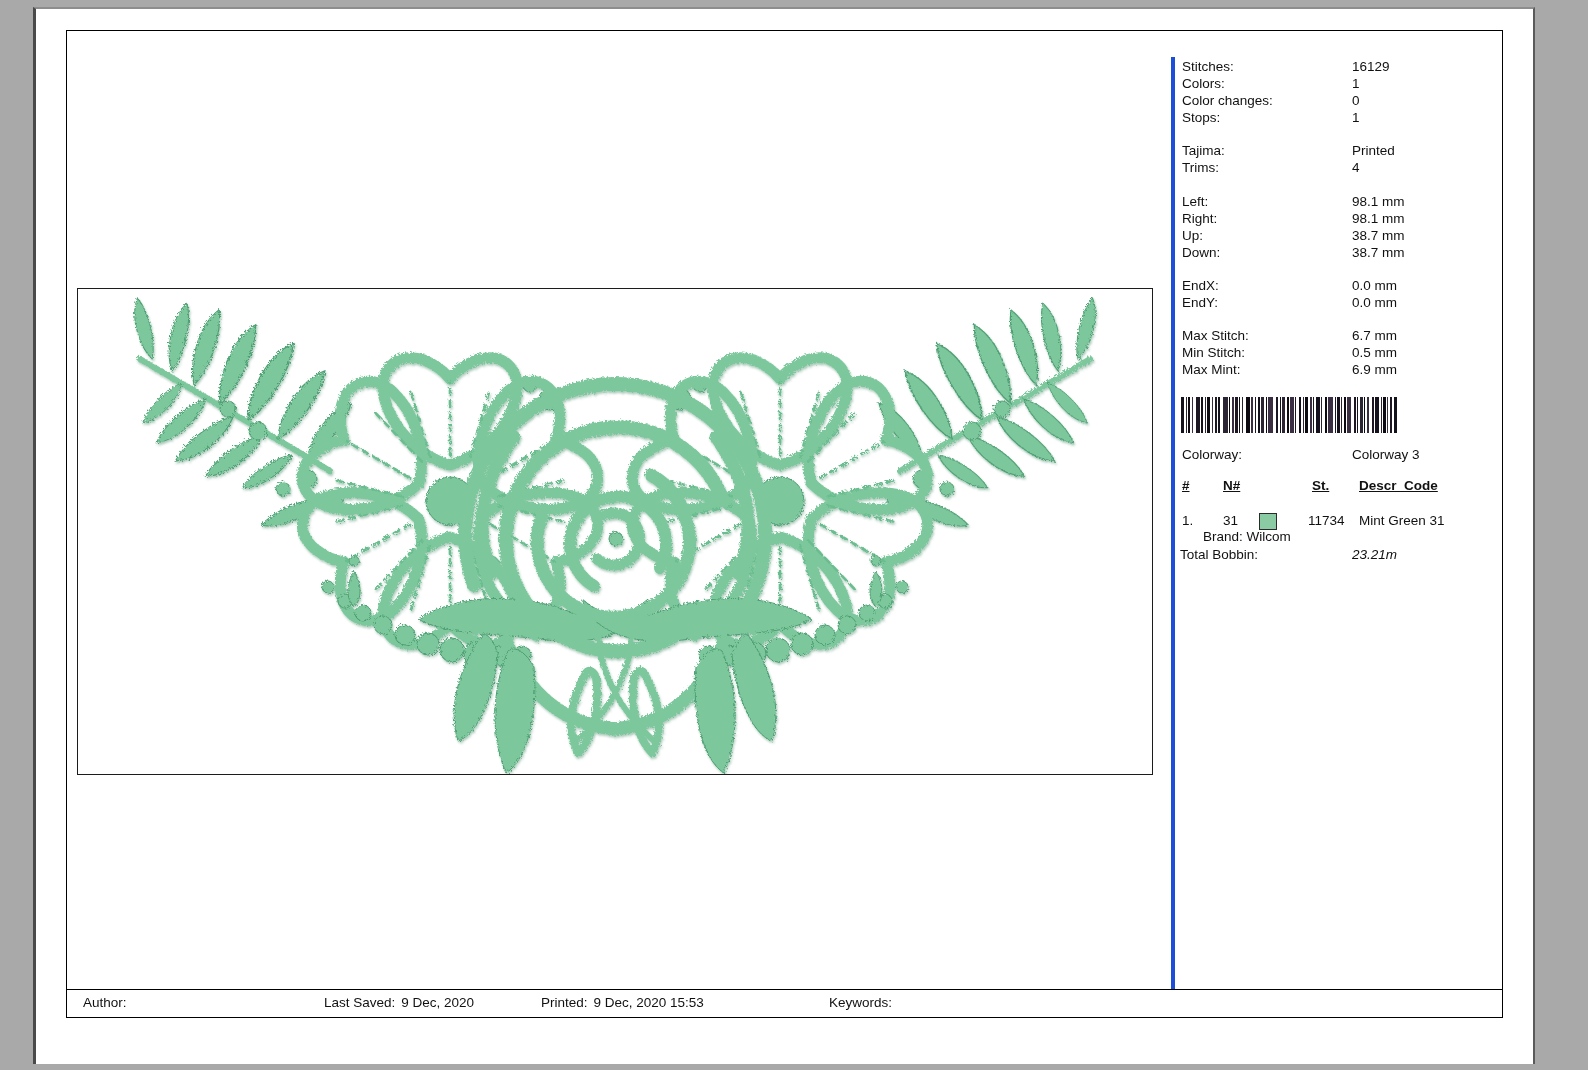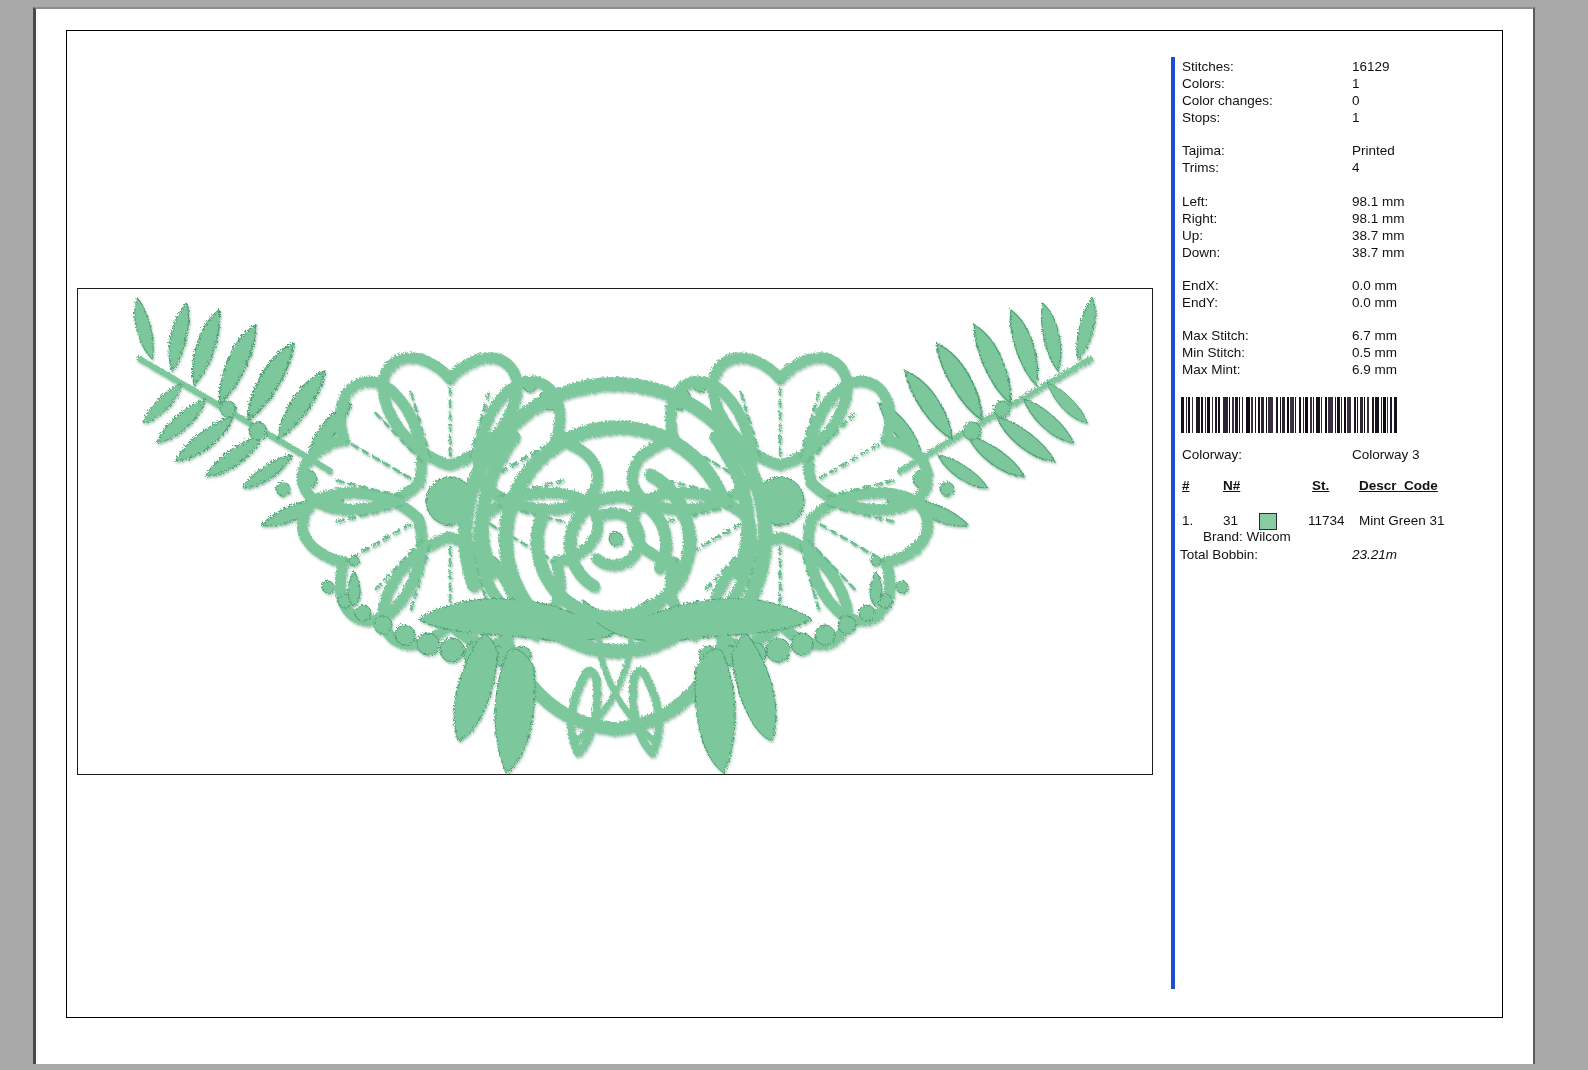--- a/index.html
+++ b/index.html
@@ -286,15 +286,21 @@
 
         <div class="brand-row">Brand: Wilcom</div>
 
         <div class="bobbin-row">
           <span class="lbl">Total Bobbin:</span>
           <span class="val">23.21m</span>
         </div>
       </div>
     </div>
 
+    <div class="footer-bar">
+      <span class="ffield ff-author"><span>Author:</span><span class="fv"></span></span>
+      <span class="ffield ff-saved"><span>Last Saved:</span><span class="fv">9 Dec, 2020</span></span>
+      <span class="ffield ff-printed"><span>Printed:</span><span class="fv">9 Dec, 2020 15:53</span></span>
+      <span class="ffield ff-keywords"><span>Keywords:</span><span class="fv"></span></span>
+    </div>
 
   </div>
 </div>
 
 </body></html>

